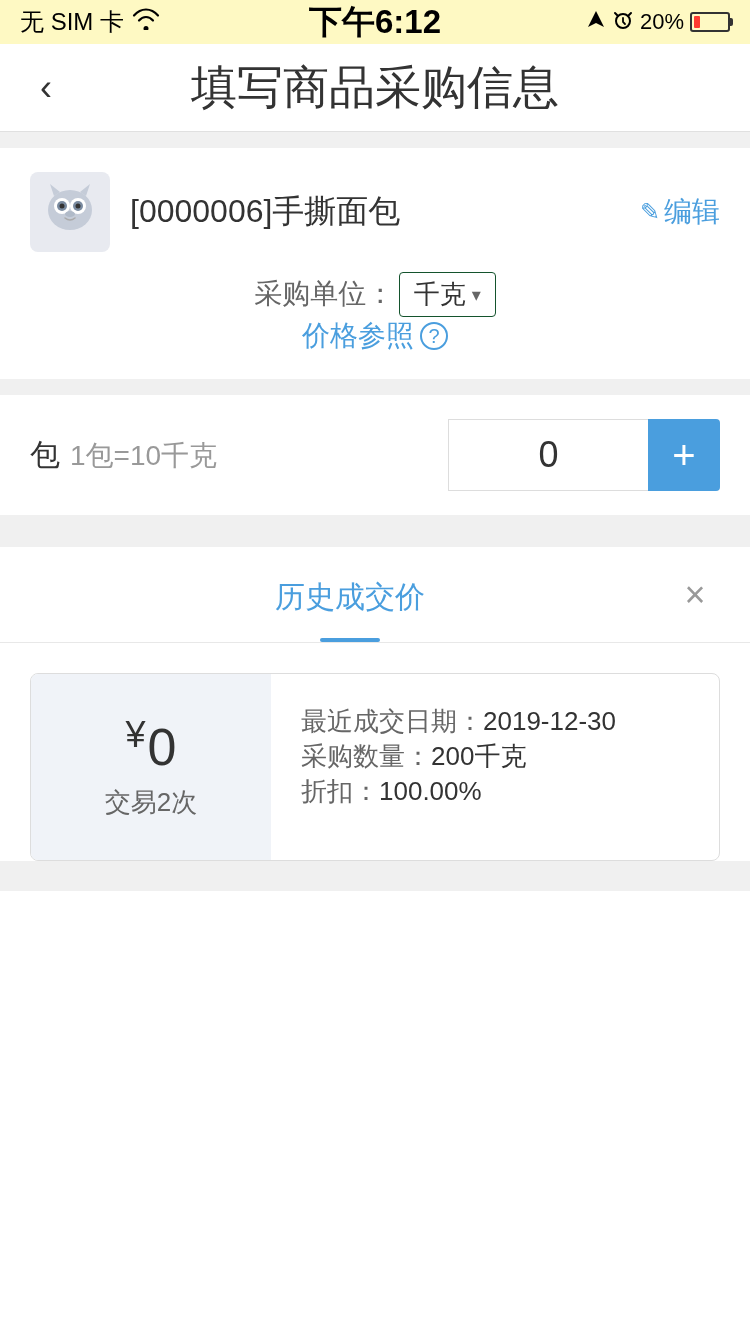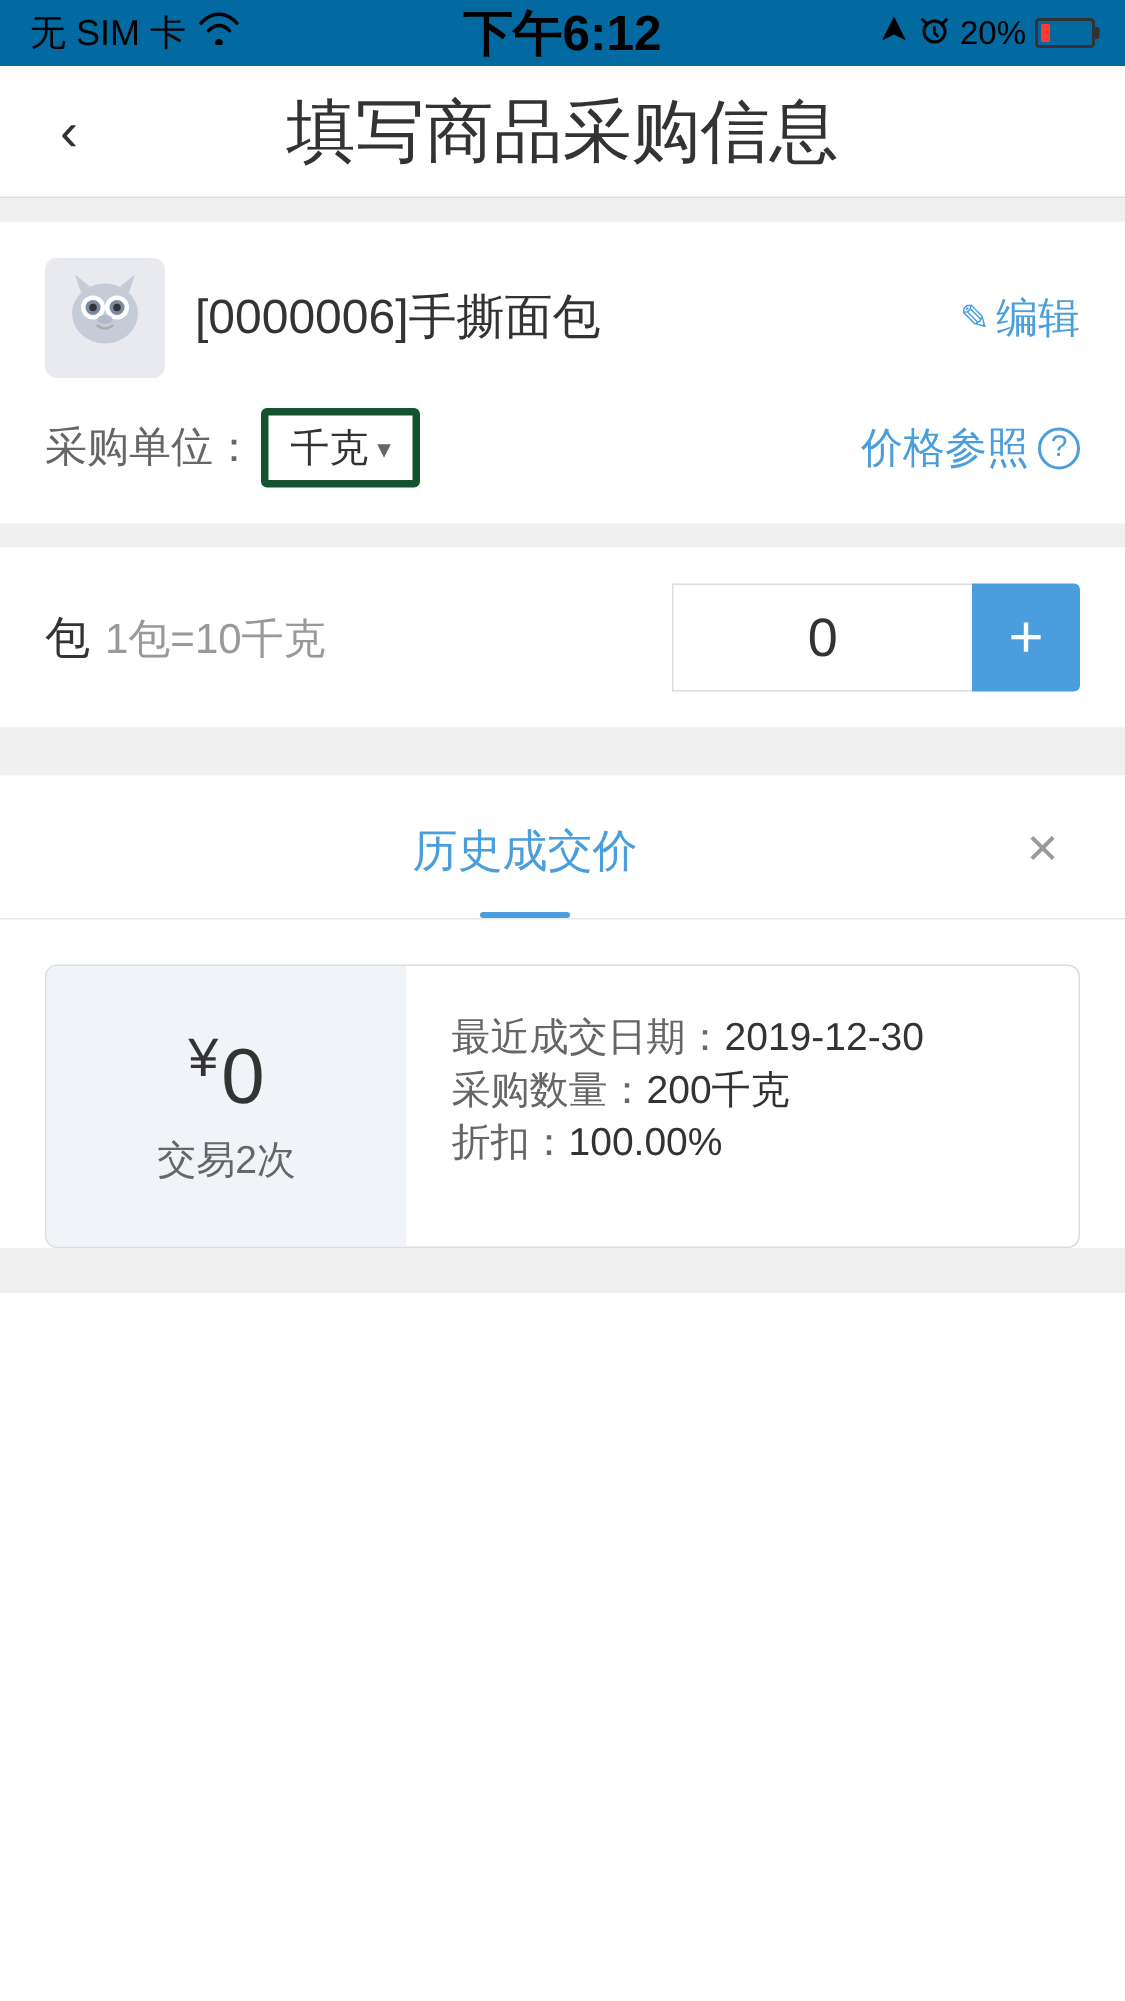--- a/index.html
+++ b/index.html
@@ -9,21 +9,21 @@
       min-height: 1334px;
       font-family: -apple-system, "PingFang SC", "Helvetica Neue", sans-serif;
       background: #f0f0f0;
       overflow-x: hidden;
     }
 
     
     .status-bar {
       width: 750px;
       height: 44px;
-      background: #0369a1;
+      background: #fef9c3;
       display: flex;
       align-items: center;
       justify-content: space-between;
       padding: 0 20px;
       font-size: 26px;
       color: #000;
     }
     .status-left {
       display: flex;
       align-items: center;
@@ -144,29 +144,30 @@
       cursor: pointer;
     }
     .edit-icon {
       font-size: 24px;
     }
     .product-unit-row {
       display: flex;
       align-items: center;
       justify-content: space-between;
       margin-top: 10px;
+      flex-direction: column;
     }
     .unit-label {
       font-size: 28px;
       color: #666;
     }
     .unit-select {
       display: inline-flex;
       align-items: center;
-      border: 5px solid #14532d;
+      border: 1px solid #14532d;
       border-radius: 4px;
       padding: 4px 14px;
       font-size: 26px;
       color: #333;
       cursor: pointer;
       background: #fff;
       gap: 6px;
     }
     .chevron-down {
       font-size: 18px;

